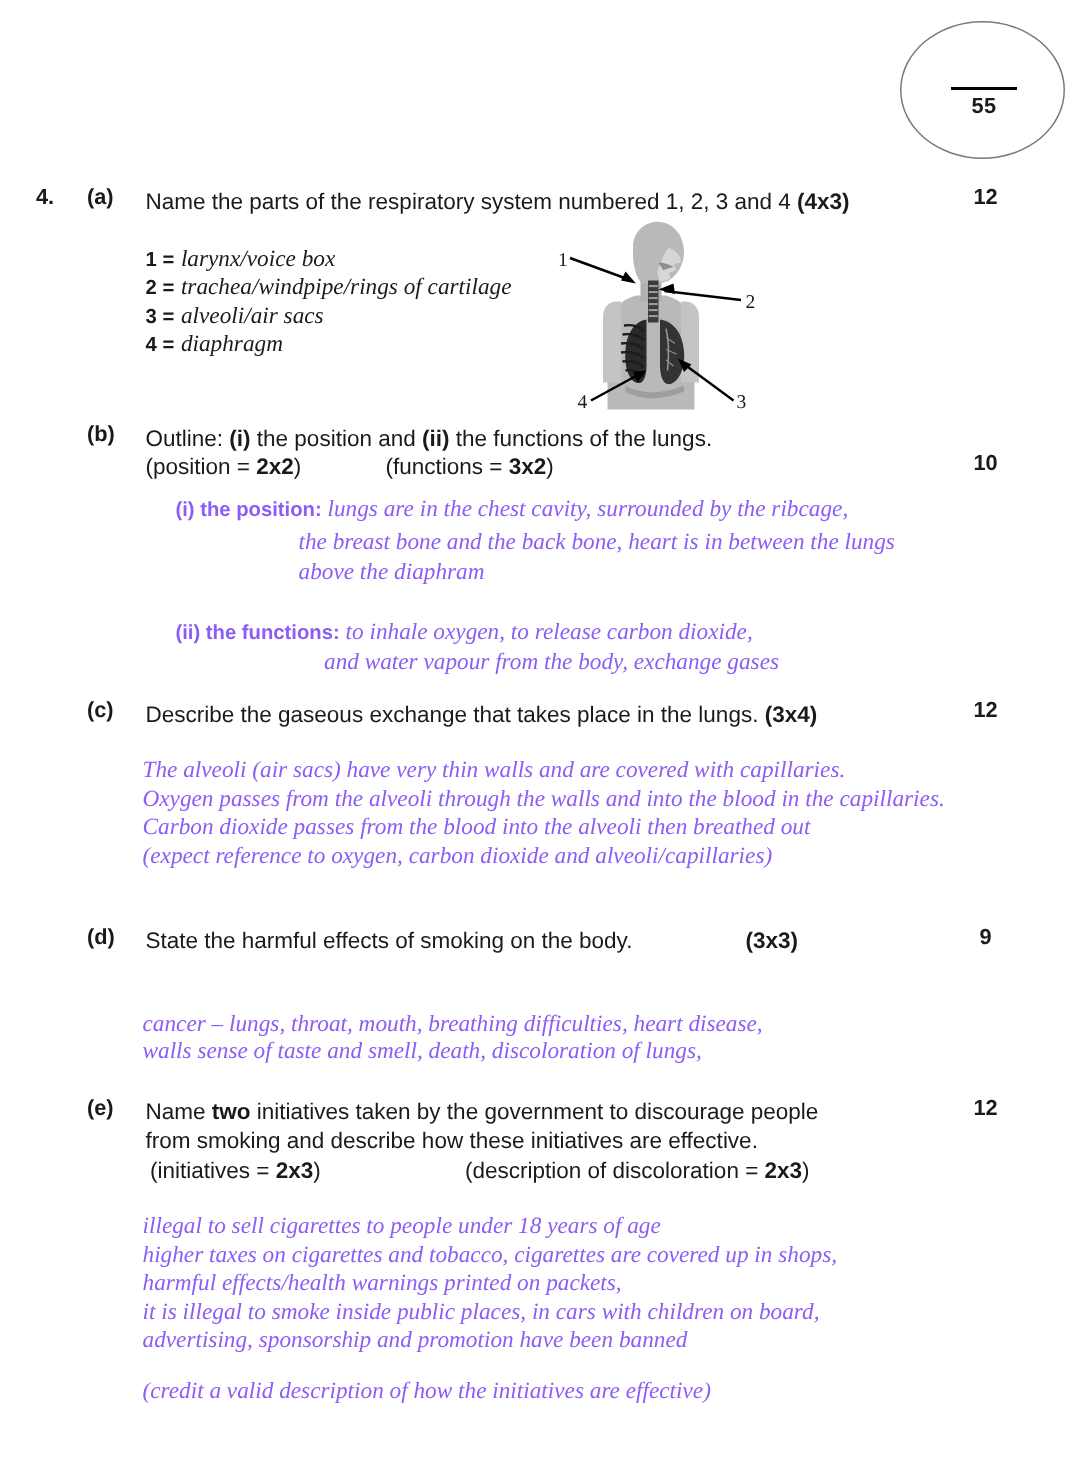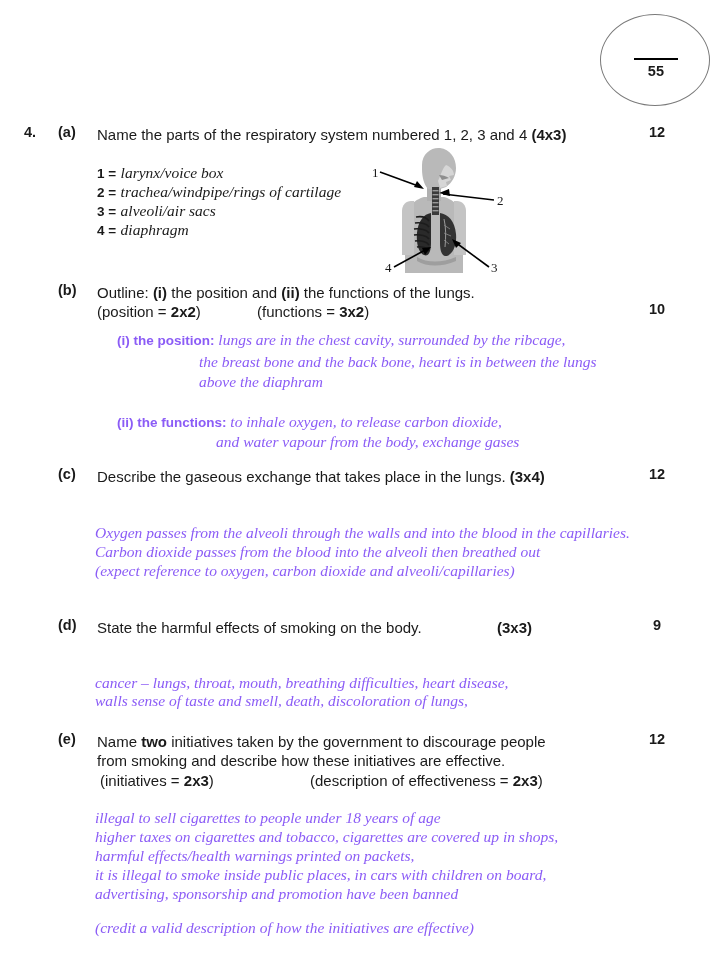--- a/index.html
+++ b/index.html
@@ -249,20 +249,21 @@
   <div class="ans" style="left:199px; top:372px;">above the diaphram</div>
 
   <div class="ans" style="left:117px; top:412px;"><span class="sublabel">(ii) the functions:</span> <span>to inhale oxygen, to release carbon dioxide,</span></div>
   <div class="ans" style="left:216px; top:432px;">and  water vapour  from the body, exchange gases</div>
 
   <div class="qrow" style="top:466px;">
     <span class="qpart">(c)</span>
     <span class="qtext"><span>Describe the gaseous exchange that takes place in the lungs.   </span><b>(3x4)</b></span>
     <span class="marks">12</span>
   </div>
+  <div class="ans" style="left:95px; top:504px;">The alveoli (air sacs) have very thin walls and are covered with capillaries.</div>
   <div class="ans" style="left:95px; top:542px;">Carbon dioxide passes from the blood into the alveoli then breathed out</div>
   <div class="ans" style="left:95px; top:523px;">Oxygen passes from the alveoli through the walls and into the blood in the capillaries.</div>
   <div class="ans" style="left:95px; top:561px;">(expect reference to oxygen, carbon dioxide and alveoli/capillaries)</div>
 
   <div class="qrow" style="top:617px;">
     <span class="qpart">(d)</span>
     <span class="qtext"><span>State the harmful effects of smoking on the body.</span></span>
     <span class="qtext" style="left:497px;"><b>(3x3)</b></span>
     <span class="marks">9</span>
   </div>
@@ -272,21 +273,21 @@
   <div class="qrow" style="top:731px;">
     <span class="qpart">(e)</span>
     <span class="qtext"><span>Name </span><b>two</b><span> initiatives taken by the government to discourage people</span></span>
     <span class="marks">12</span>
   </div>
   <div class="qrow" style="top:750px;">
     <span class="qtext">from smoking and describe how these initiatives are effective.</span>
   </div>
   <div class="qrow" style="top:770px;">
     <span class="qtext" style="left:100px;"><span>(initiatives = </span><b>2x3</b><span>)</span></span>
-    <span class="qtext" style="left:310px;"><span>(description of effectiveness = </span><b>2x3</b><span>)</span></span>
+    <span class="qtext" style="left:310px;"><span>(description of discoloration = </span><b>2x3</b><span>)</span></span>
   </div>
 
   <div class="ans" style="left:95px; top:808px;">illegal to sell cigarettes to people under 18 years of age</div>
   <div class="ans" style="left:95px; top:827px;">higher taxes on cigarettes and tobacco, cigarettes are covered up in shops,</div>
   <div class="ans" style="left:95px; top:846px;">harmful effects/health  warnings printed on packets,</div>
   <div class="ans" style="left:95px; top:865px;">it is illegal to smoke inside public places, in cars with children on board,</div>
   <div class="ans" style="left:95px; top:884px;">advertising, sponsorship and promotion have been banned</div>
   <div class="ans" style="left:95px; top:918px;">(credit a valid description of how the initiatives are effective)</div>
 
 </div>

